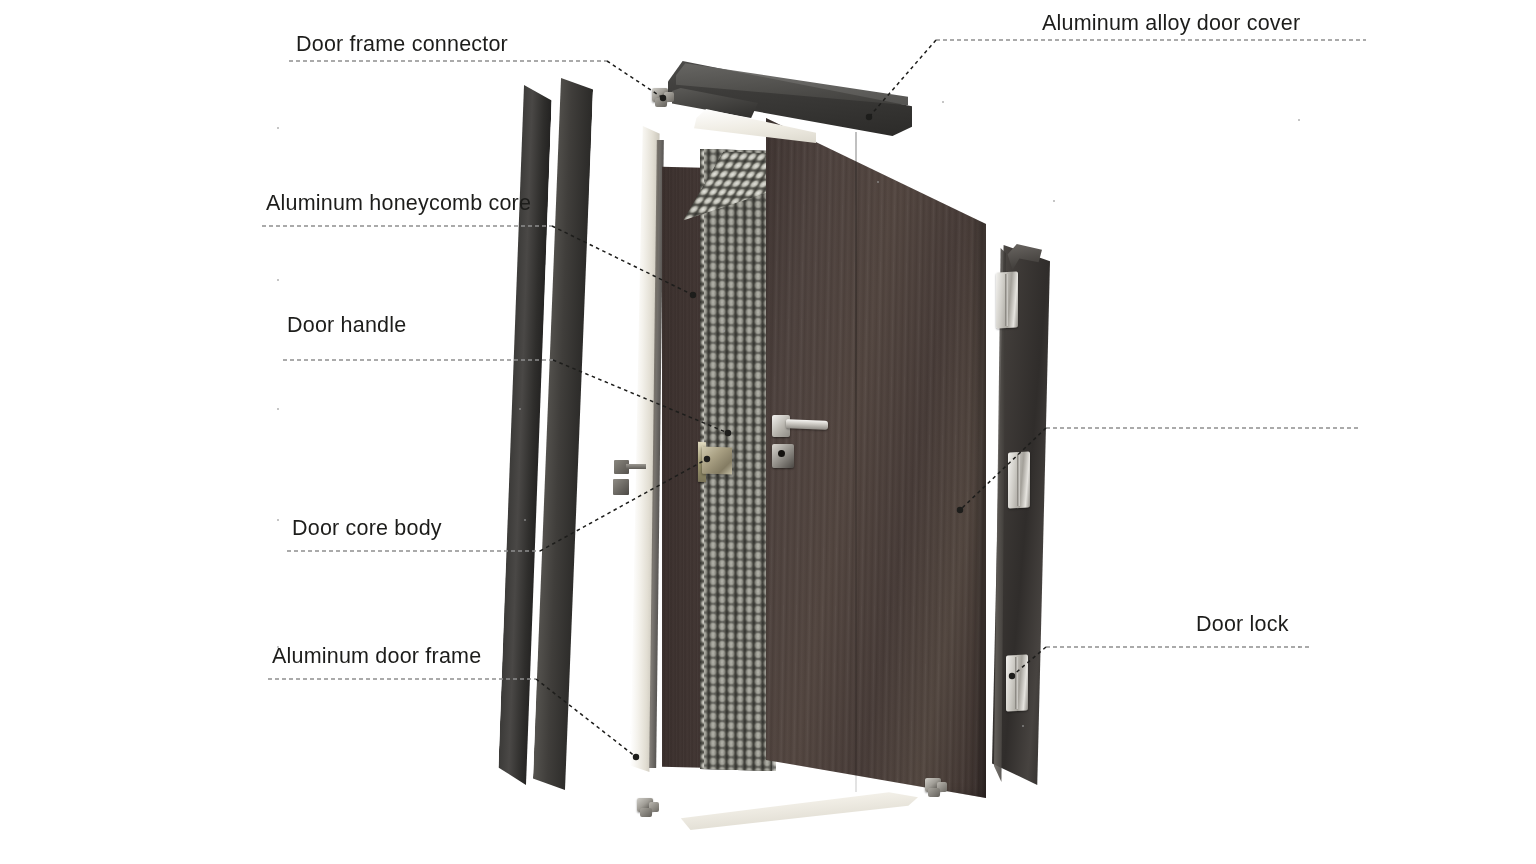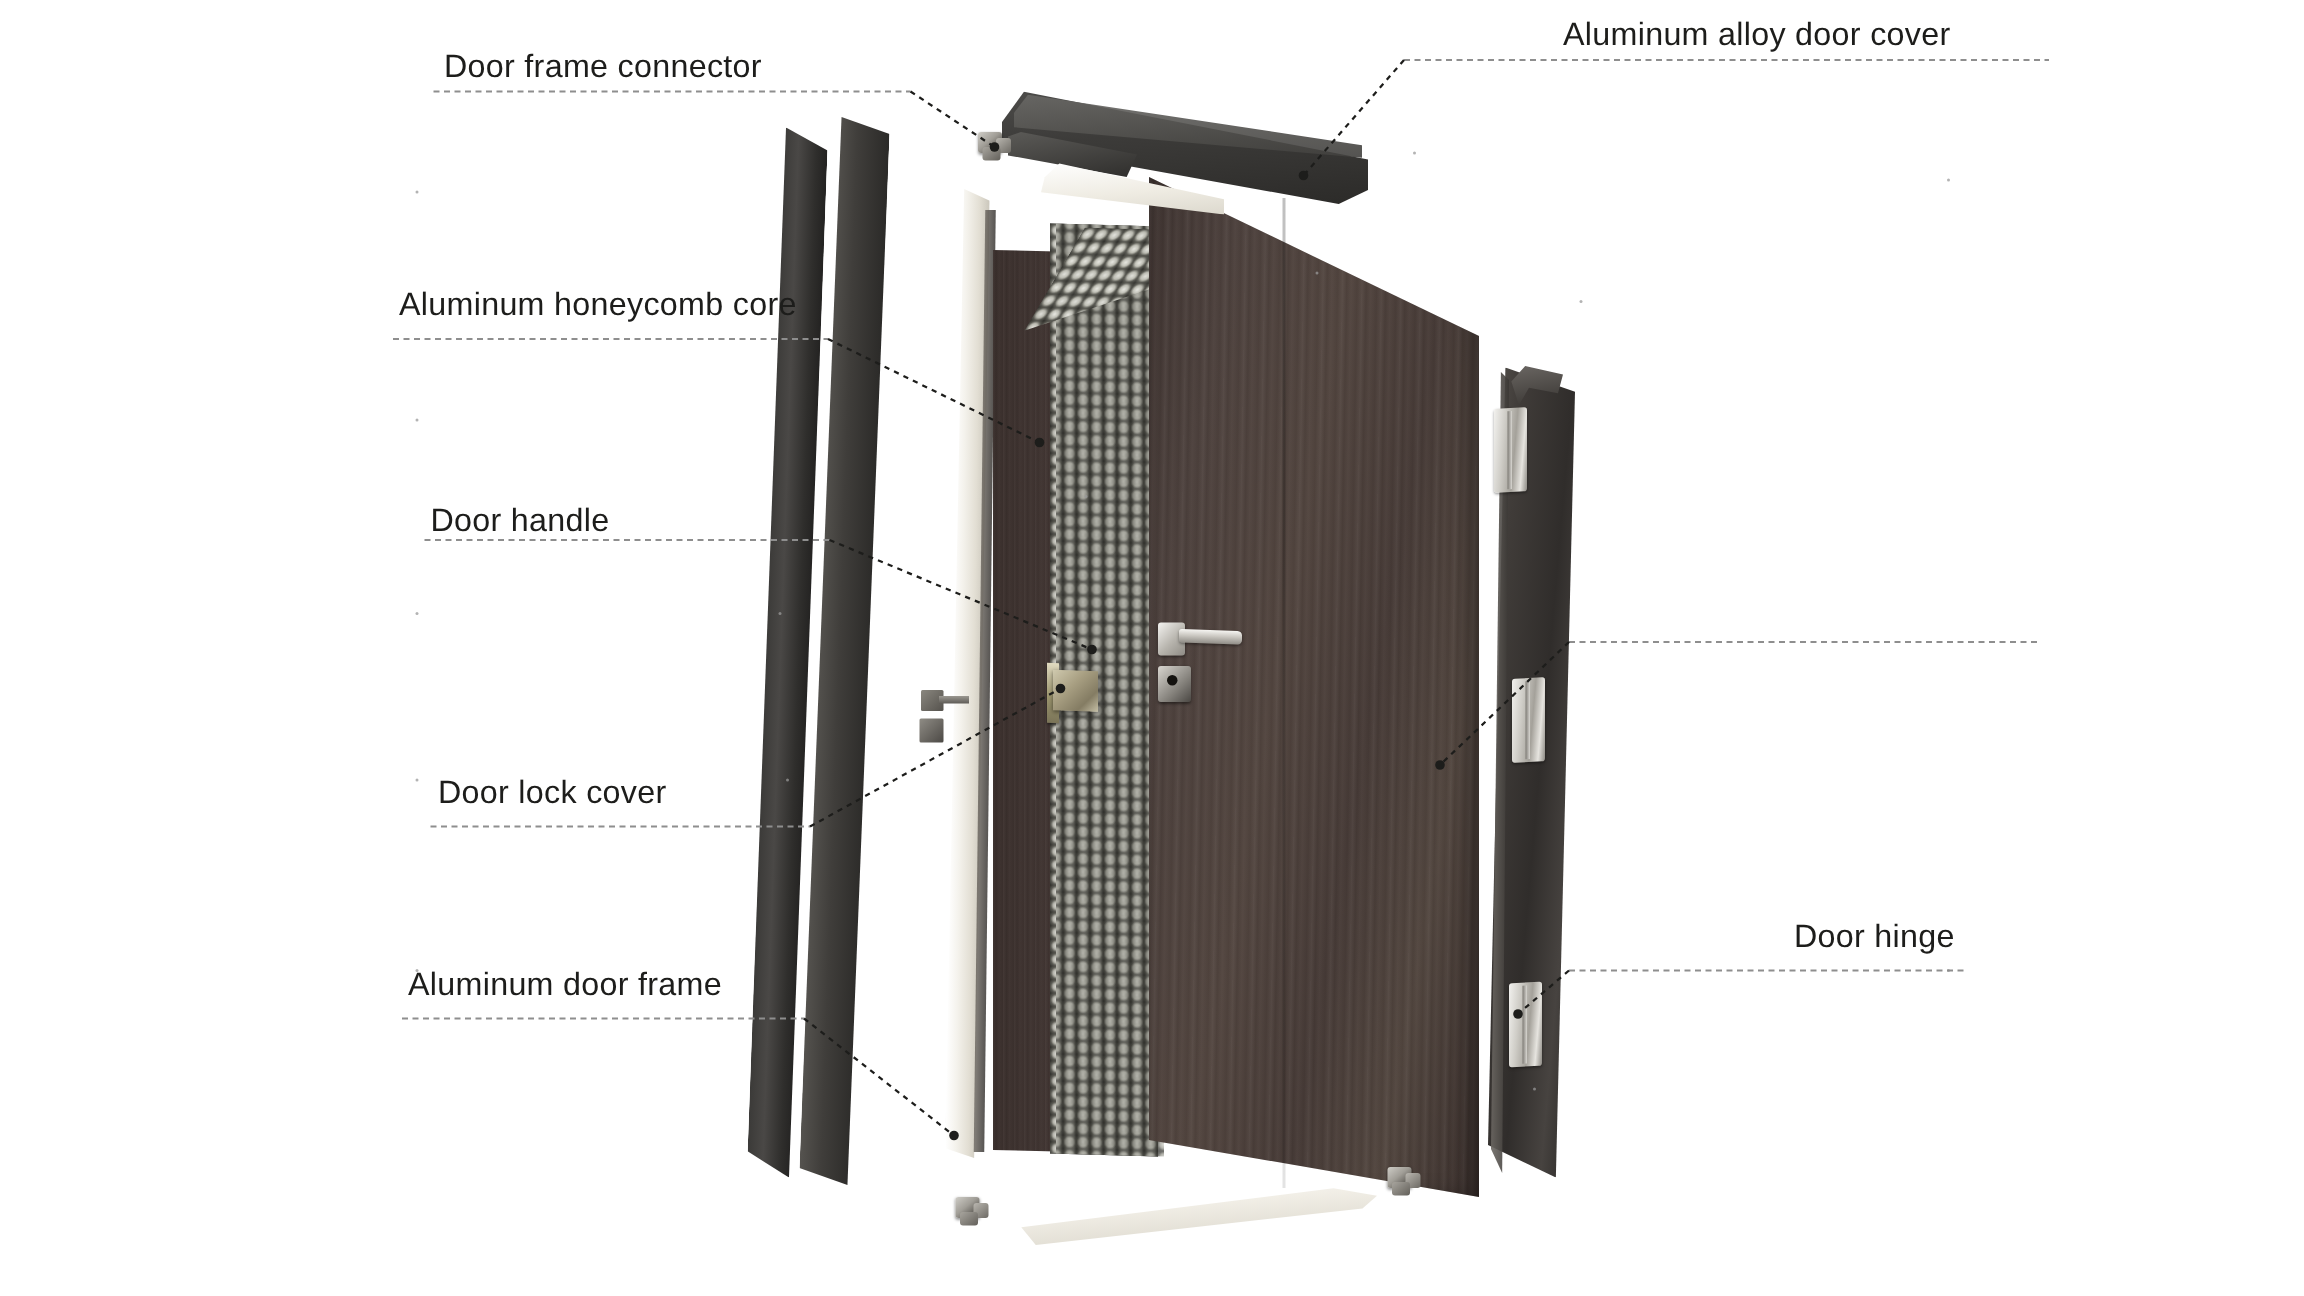--- a/index.html
+++ b/index.html
@@ -346,18 +346,18 @@
       <circle cx="960" cy="510" r="3.2"></circle>
       <circle cx="707" cy="459" r="3.2"></circle>
       <circle cx="1012" cy="676" r="3.2"></circle>
       <circle cx="636" cy="757" r="3.2"></circle>
     </g>
   </svg>
 
   <div class="label" style="left:296px; top:33px;">Door frame connector</div>
   <div class="label" style="left:266px; top:192px;">Aluminum honeycomb core</div>
   <div class="label right" style="left:1042px; top:12px;">Aluminum alloy door cover</div>
-  <div class="label" style="left:287px; top:336px;text-align:center;">Door handle</div>
-  <div class="label" style="left:292px; top:517px;">Door lock cover</div>
-  <div class="label right" style="left:1196px; top:613px;">Door hinge</div>
+  <div class="label" style="left:287px; top:314px;text-align:center;">Door handle</div>
+  <div class="label" style="left:292px; top:517px;">Door core body</div>
+  <div class="label right" style="left:1196px; top:613px;">Door lock</div>
   <div class="label" style="left:272px; top:645px;">Aluminum door frame</div>
 
 </div>
 
 </body></html>

